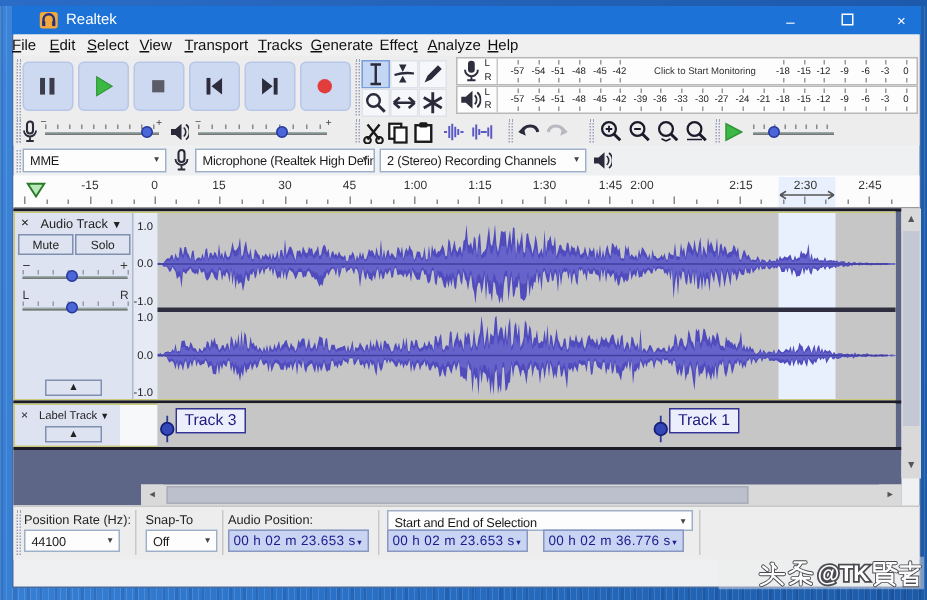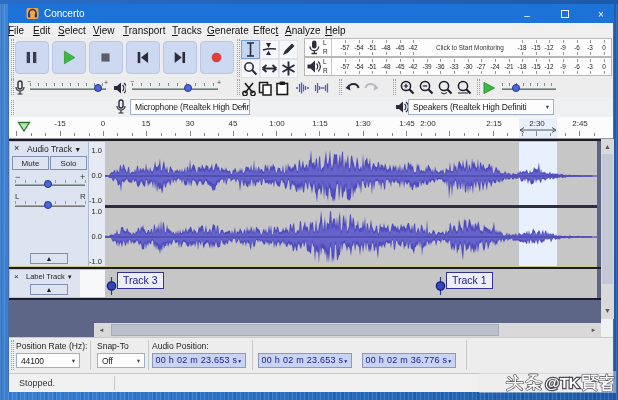--- a/index.html
+++ b/index.html
@@ -45,21 +45,21 @@
 <div id="scr">
     <div class="ab" style="left:0;top:0;width:618px;height:4px;background:linear-gradient(90deg,#2a6cc6,#1d59ab)"></div>
     <div class="ab win"></div>
     <div class="ab tbar"></div>
     <svg class="ab" style="left:26px;top:7px" width="13" height="13" viewBox="0 0 13 13">
       <rect x="0.5" y="1" width="12" height="11" rx="2" fill="#f4a83c"></rect>
       <path d="M3 10 V6 a3.5 3.5 0 0 1 7 0 V10" stroke="#23317e" stroke-width="1.6" fill="none"></path>
       <rect x="2.2" y="7.2" width="2" height="3.2" fill="#23317e"></rect>
       <rect x="8.8" y="7.2" width="2" height="3.2" fill="#23317e"></rect>
     </svg>
-    <div class="ab ttext">Concerto</div>
+    <div class="ab ttext">Realtek</div>
     <div class="ab wbtn" style="left:520px;top:9px">–</div>
     <div class="ab wbtn" style="left:558px;top:8px"><span style="display:inline-block;width:8px;height:8px;border:1px solid #fff"></span></div>
     <div class="ab wbtn" style="left:594px;top:8px">×</div>
     <div class="ab menu">
       <span style="position:absolute;left:-1px;top:1px"><u>F</u>ile</span>
       <span style="position:absolute;left:24px;top:1px"><u>E</u>dit</span>
       <span style="position:absolute;left:49px;top:1px"><u>S</u>elect</span>
       <span style="position:absolute;left:84px;top:1px"><u>V</u>iew</span>
       <span style="position:absolute;left:114px;top:1px"><u>T</u>ransport</span>
       <span style="position:absolute;left:163px;top:1px"><u>T</u>racks</span>
@@ -361,30 +361,31 @@
     <div class="ab" style="left:502px;top:83px;width:1px;height:3px;background:#888"></div>
     <div class="ab" style="left:509px;top:83px;width:1px;height:3px;background:#888"></div>
     <div class="ab" style="left:516px;top:83px;width:1px;height:3px;background:#888"></div>
     <div class="ab" style="left:523px;top:83px;width:1px;height:3px;background:#888"></div>
     <div class="ab" style="left:530px;top:83px;width:1px;height:3px;background:#888"></div>
     <div class="ab" style="left:537px;top:83px;width:1px;height:3px;background:#888"></div>
     <div class="ab" style="left:544px;top:83px;width:1px;height:3px;background:#888"></div>
     <div class="ab" style="left:551px;top:83px;width:1px;height:3px;background:#888"></div>
     <div class="thumb" style="left:512px;top:84px"></div>
     <div class="ab grip" style="left:11px;top:100px;height:15px"></div>
+    <div class="ab combo" style="left:15px;top:99px;width:96px;height:16px">MME<span class="arr">▼</span></div>
     <svg class="ab" style="left:115px;top:99px" width="12" height="16" viewBox="0 0 12 16">
       <rect x="4" y="1" width="4" height="8" rx="2" fill="none" stroke="#2a2a3a" stroke-width="1.4"></rect>
       <path d="M2 7 a4 4 0 0 0 8 0 M6 11 V14 M3.5 14 H8.5" stroke="#2a2a3a" stroke-width="1.2" fill="none"></path>
     </svg>
     <div class="ab combo" style="left:130px;top:99px;width:120px;height:16px">Microphone (Realtek High Defini<span class="arr">▼</span></div>
+    <div class="ab combo" style="left:253px;top:99px;width:138px;height:16px">2 (Stereo) Recording Channels<span class="arr">▼</span></div>
     <svg class="ab" style="left:394px;top:99px" width="14" height="16" viewBox="0 0 14 16">
       <path d="M2 6 H5 L9 2.5 V13.5 L5 10 H2 Z" fill="#2a2a3a"></path>
       <path d="M10.5 5 a4 4 0 0 1 0 6 M12 3 a6.5 6.5 0 0 1 0 10" stroke="#2a2a3a" stroke-width="1.1" fill="none"></path>
     </svg>
-    <div class="ab combo" style="left:408px;top:99px;width:146px;height:16px">Speakers (Realtek High Definiti<span class="arr">▼</span></div>
     <div class="ab ruler"></div>
     <div class="ab sel" style="left:519px;top:118px;width:38px;height:20px"></div>
     <svg class="ab" style="left:17px;top:121px" width="14" height="12" viewBox="0 0 14 12">
       <path d="M1.5 1.5 H12.5 L7 10 Z" fill="#b8e8b8" stroke="#2a7a2a" stroke-width="1.3"></path>
     </svg>
     <div class="rnum" style="left:60px">-15</div>
     <div class="rnum" style="left:103px">0</div>
     <div class="rnum" style="left:146px">15</div>
     <div class="rnum" style="left:190px">30</div>
     <div class="rnum" style="left:233px">45</div>
@@ -518,31 +519,28 @@
     <div class="ab sb-btn" style="left:601px;top:141px;width:13px;height:14px;line-height:12px;font-size:7px">▲</div>
     <div class="ab" style="left:602px;top:154px;width:11px;height:130px;background:#c4c8d4"></div>
     <div class="ab sb-btn" style="left:601px;top:304px;width:13px;height:14px;line-height:14px;font-size:7px">▼</div>
     <div class="ab selbar"></div>
     <div class="ab grip" style="left:11px;top:340px;height:30px"></div>
     <div class="slab" style="left:16px;top:341px">Position Rate (Hz):</div>
     <div class="slab" style="left:97px;top:341px">Snap-To</div>
     <div class="slab" style="left:152px;top:341px">Audio Position:</div>
     <div class="ab combo" style="left:16px;top:353px;width:64px;height:15px">44100<span class="arr">▼</span></div>
     <div class="ab combo" style="left:97px;top:353px;width:48px;height:15px">Off<span class="arr">▼</span></div>
+    <div class="ab combo" style="left:258px;top:340px;width:204px;height:14px">Start and End of Selection<span class="arr">▼</span></div>
     <div class="tfield" style="left:152px;width:94px">00 h 02 m 23.653 s<span style="font-size:5px">▼</span></div>
     <div class="tfield" style="left:258px;width:94px">00 h 02 m 23.653 s<span style="font-size:5px">▼</span></div>
     <div class="tfield" style="left:362px;width:94px">00 h 02 m 36.776 s<span style="font-size:5px">▼</span></div>
     <div class="vsep" style="left:90px;top:340px;height:30px"></div>
     <div class="vsep" style="left:148px;top:340px;height:30px"></div>
     <div class="vsep" style="left:252px;top:340px;height:30px"></div>
     <div class="vsep" style="left:466px;top:340px;height:30px"></div>
-    <div class="ab status">
-      <div style="position:absolute;left:10px;top:4px">Stopped.</div>
-      <div style="position:absolute;left:105px;top:2px;bottom:2px;width:1px;background:#c8c8c8"></div>
-    </div>
     <svg class="ab" style="left:479px;top:371px" width="137" height="22" viewBox="0 0 137 22">
       <rect x="0" y="0" width="137" height="22" fill="#ebebec" opacity="0.45"></rect>
       <g transform="translate(28,3.0) scale(0.92)">
         <path d="M8 2 l3 3 M2 4 l3 2.5 M0 9.5 H17 M9 2 v7 M9 9.5 C9 13 5 16 0.5 17.5 M10 11.5 l6 5.5" stroke="#4a4a50" stroke-width="3.0" fill="none" stroke-linecap="round"></path>
         <path d="M8 2 l3 3 M2 4 l3 2.5 M0 9.5 H17 M9 2 v7 M9 9.5 C9 13 5 16 0.5 17.5 M10 11.5 l6 5.5" stroke="#fdfdfd" stroke-width="1.7" fill="none" stroke-linecap="round"></path>
       </g>
       <g transform="translate(47,3.0) scale(0.92)">
         <path d="M4 1 h8 M9 1 C7 4.5 4 7 0.5 8.5 M4.5 4.5 C8 7 12 8.5 16.5 9 M8.5 9 v8 M8.5 10.5 C7 13.5 4 15.5 1 16.5 M8.5 10.5 C10 13.5 13 15.5 16 16.5 M2.5 12.5 h12" stroke="#4a4a50" stroke-width="3.0" fill="none" stroke-linecap="round"></path>
         <path d="M4 1 h8 M9 1 C7 4.5 4 7 0.5 8.5 M4.5 4.5 C8 7 12 8.5 16.5 9 M8.5 9 v8 M8.5 10.5 C7 13.5 4 15.5 1 16.5 M8.5 10.5 C10 13.5 13 15.5 16 16.5 M2.5 12.5 h12" stroke="#fdfdfd" stroke-width="1.7" fill="none" stroke-linecap="round"></path>
       </g>

